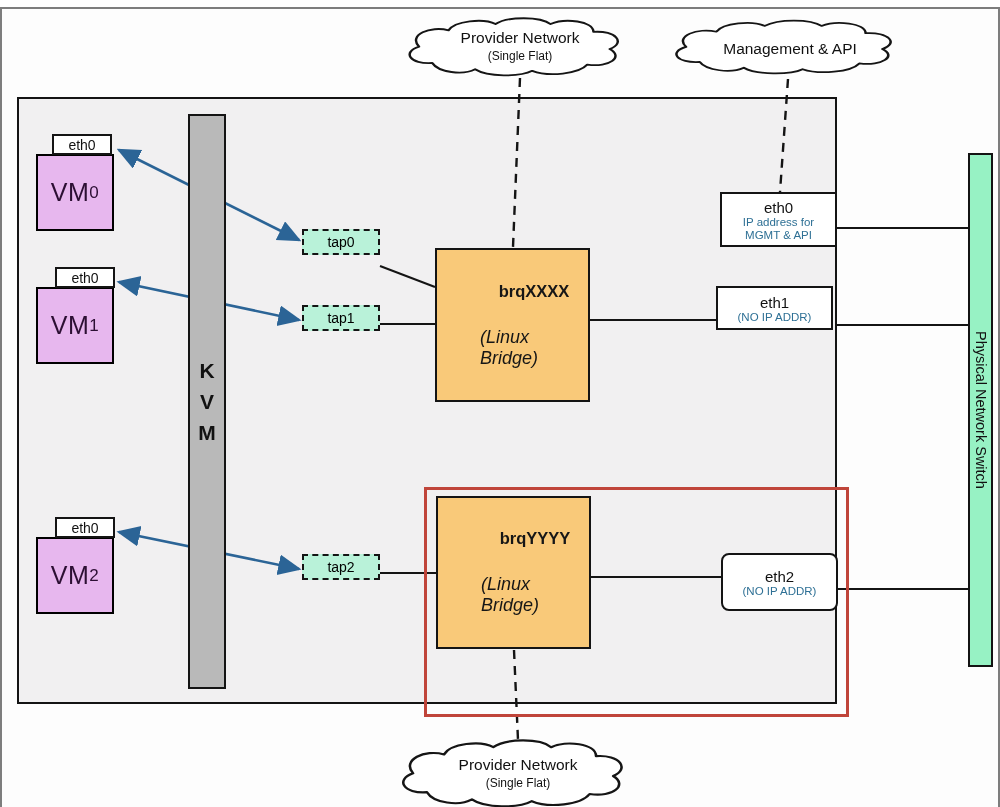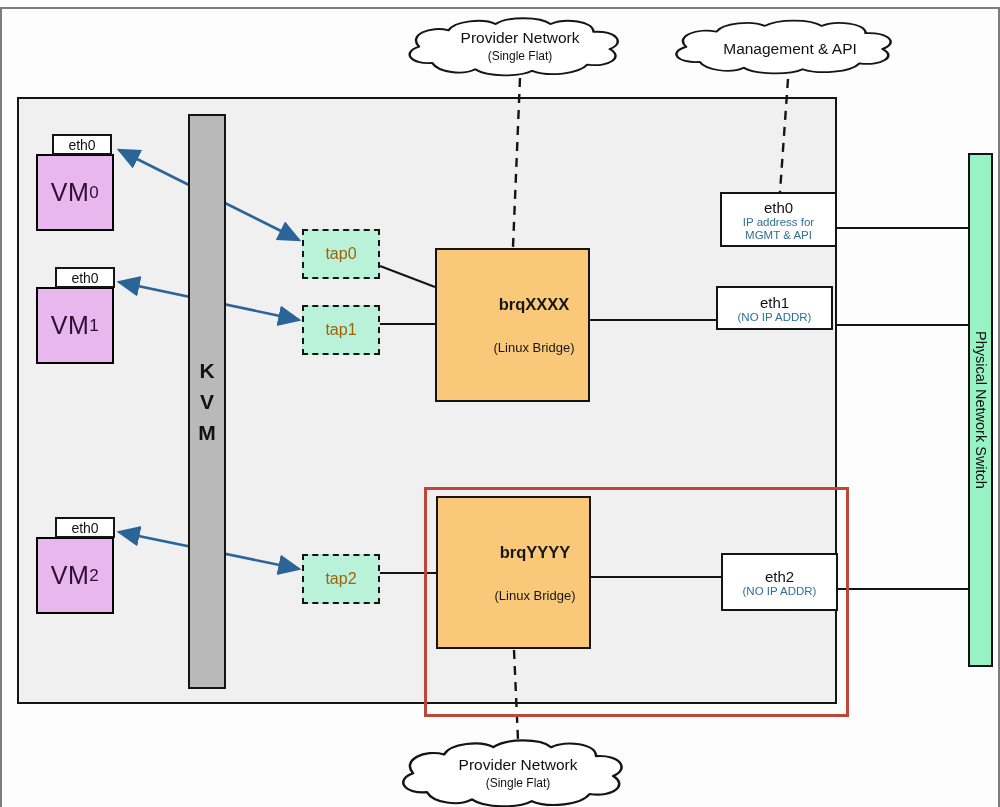--- a/index.html
+++ b/index.html
@@ -8,24 +8,24 @@
   
   .host-box{left:15px;top:88px;width:820px;height:607px;background:#f1f0f1;border:2px solid #141414;z-index:0;}
   svg.wires{left:0;top:0;width:1000px;height:807px;z-index:1;pointer-events:none;}
   .highlight{left:422px;top:478px;width:425px;height:230px;border:3px solid var(--highlight-red,#c0453a);z-index:2;}
   
   .node{z-index:3;display:flex;align-items:center;justify-content:center;}
   .vm{width:78px;height:77px;background:var(--vm-fill,#e7b7ee);border:2px solid #000000;font-size:25px;color:#2c0f33;letter-spacing:0.5px;}
   .vm sub{font-size:17px;line-height:0;}
   .vm-nic{width:60px;height:21px;background:#ffffff;border:2px solid #141414;font-size:14px;color:#111;z-index:4;}
   .kvm{left:186px;top:105px;width:38px;height:575px;background:var(--kvm-fill,#b9b9b9);border:2px solid #141414;flex-direction:column;gap:7px;font-size:21px;font-weight:bold;color:#111;}
-  .tap{width:78px;height:50px;background:var(--tap-fill,#b9f2d9);border:2px dashed #141414;font-size:16px;color:#a16207;}
+  .tap{width:78px;height:26px;background:var(--tap-fill,#b9f2d9);border:2px dashed #141414;font-size:14px;color:#000000;}
   .bridge{width:155px;background:var(--bridge-fill,#f9c979);border:2px solid #141414;flex-direction:column;gap:26px;color:#161616;padding-left:43px;}
   .bridge .bname{font-size:16.5px;font-weight:bold;}
-  .bridge .btype{font-size:13px;}
+  .bridge .btype{font-size:18px;font-style:italic;}
   .hnic{width:117px;background:#ffffff;border:2px solid #141414;flex-direction:column;padding:4px 2px 2px 2px;}
   .hnic .nname{font-size:15px;color:#111;}
   .hnic .nnote{font-size:11.5px;line-height:1.15;color:var(--note-blue,#2e7095);text-align:center;}
   .switch{left:966px;top:144px;width:25px;height:514px;background:var(--switch-fill,#97f2c4);border:2px solid #141414;}
   .switch .vtext{writing-mode:vertical-rl;font-size:14.5px;color:#111;white-space:nowrap;}
   
   .cloud-text{z-index:3;display:flex;flex-direction:column;align-items:center;text-align:center;color:#111;}
   .cloud-text .ct{font-size:15.5px;}
   .cloud-text .cs{font-size:12px;margin-top:2px;}
   
@@ -139,21 +139,21 @@
   </div>
 
   <div class="abs node hnic" style="left:718px;top:183px;height:55px;">
     <span class="nname">eth0</span>
     <span class="nnote">IP address for MGMT &amp; API</span>
   </div>
   <div class="abs node hnic" style="left:714px;top:277px;height:44px;">
     <span class="nname">eth1</span>
     <span class="nnote">(NO IP ADDR)</span>
   </div>
-  <div class="abs node hnic" style="left:719px;top:544px;height:58px;">
+  <div class="abs node hnic" style="left:719px;top:544px;height:58px;border-radius:8px;">
     <span class="nname">eth2</span>
     <span class="nnote">(NO IP ADDR)</span>
   </div>
 
   <div class="abs node switch">
     <span class="vtext">Physical Network Switch</span>
   </div>
 
 </div>
 

